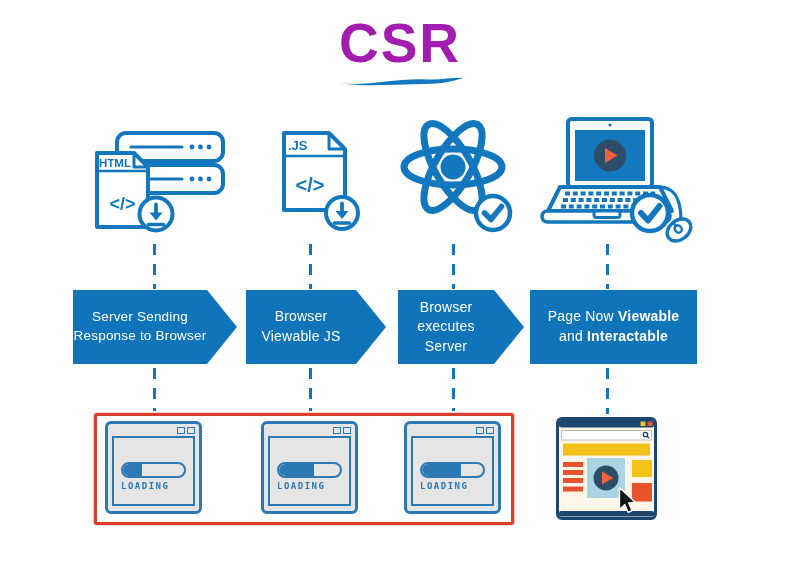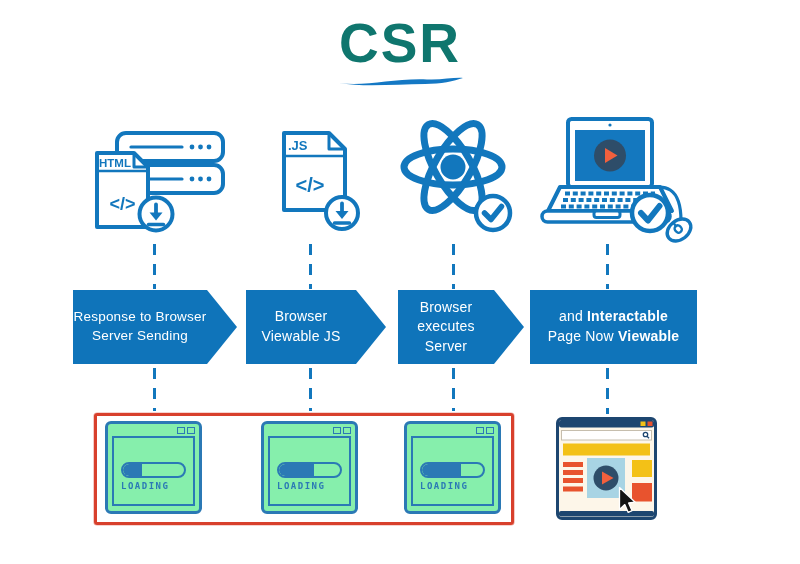--- a/index.html
+++ b/index.html
@@ -1,36 +1,36 @@
 <!DOCTYPE html>
 <html><head>
 <meta charset="utf-8">
 <style>
   html,body{margin:0;padding:0;background:#fff;}
   .stage{position:relative;width:800px;height:564px;background:#ffffff;overflow:hidden;
          font-family:"Liberation Sans",sans-serif;}
   .title{position:absolute;top:16px;left:0;right:0;text-align:center;
-         font-size:55px;font-weight:bold;letter-spacing:2px;color:#0f766e;line-height:1;}
+         font-size:55px;font-weight:bold;letter-spacing:2px;color:#a21caf;line-height:1;}
   .title-underline{position:absolute;left:337px;top:74px;}
   .icon{position:absolute;}
   .dash{position:absolute;width:3px;
         background:repeating-linear-gradient(180deg,#1277bd 0px,#1277bd 11px,transparent 11px,transparent 20px);}
   .banner{position:absolute;top:290px;height:74px;background:#0f74ba;color:#fff;
           display:flex;flex-direction:column;justify-content:center;align-items:center;
           text-align:center;font-size:13.5px;line-height:1.4;letter-spacing:.2px;box-sizing:border-box;}
   .banner.arrow{clip-path:polygon(0 0,calc(100% - 30px) 0,100% 50%,calc(100% - 30px) 100%,0 100%);
           padding-right:30px;}
   .banner b{font-weight:bold;}
   .b1{left:73px;width:164px;}
   .b2{left:246px;width:140px;font-size:14px;}
   .b3{left:398px;width:126px;font-size:14px;}
   .b4{left:530px;width:167px;font-size:14px;}
   .redbox{position:absolute;left:94px;top:413px;width:414px;height:106px;
           border:3px solid #d8402c;border-radius:3px;box-shadow:0 0 0 .6px rgba(216,64,44,.45);}
-  .lwin{position:absolute;top:421px;width:91px;height:87px;background:#86efac;
+  .lwin{position:absolute;top:421px;width:91px;height:87px;background:#e5e5e5;
         border:3px solid #2b79b5;border-radius:6px;}
   .lw1{left:105px;} .lw2{left:261px;} .lw3{left:404px;}
   .lwin .sq{position:absolute;top:3px;width:6px;height:5px;border:1.5px solid #2b79b5;}
   .lwin .sq.a{right:14px;} .lwin .sq.b{right:4px;}
   .lwin-inner{position:absolute;left:4px;right:4px;top:12px;bottom:5px;border:2px solid #2b79b5;}
   .pbar{position:absolute;left:7px;right:7px;top:24px;height:12px;
         border:2px solid #2b79b5;border-radius:9px;overflow:hidden;}
   .pfill{height:100%;background:#2b79b5;border-radius:6px 0 0 6px;}
   .plabel{position:absolute;left:7px;top:43px;font-family:"DejaVu Sans Mono",monospace;
           font-size:9px;font-weight:bold;letter-spacing:1.5px;color:#2b79b5;}
@@ -135,34 +135,34 @@
       <path d="M103 100 L110 107.5 L121.5 93" fill="none" stroke="#1277bd" stroke-width="6" stroke-linecap="round" stroke-linejoin="round"></path>
     </g>
   </svg>
 
   <div class="dash" style="left:152.5px;top:244px;height:45px"></div>
   <div class="dash" style="left:308.5px;top:244px;height:45px"></div>
   <div class="dash" style="left:451.5px;top:244px;height:45px"></div>
   <div class="dash" style="left:605.5px;top:244px;height:45px"></div>
 
   <div class="banner arrow b1">
+    <div>Server Sending</div>
     <div>Response to Browser</div>
-    <div>Server Sending</div>
   </div>
   <div class="banner arrow b2">
     <div>Browser</div>
     <div>Viewable JS</div>
   </div>
   <div class="banner arrow b3">
     <div>Browser</div>
     <div>executes Server</div>
   </div>
   <div class="banner b4">
+    <div><span>Page Now </span><b>Viewable</b></div>
     <div><span>and </span><b>Interactable</b></div>
-    <div><span>Page Now </span><b>Viewable</b></div>
   </div>
 
   <div class="dash" style="left:152.5px;top:368px;height:43px"></div>
   <div class="dash" style="left:308.5px;top:368px;height:43px"></div>
   <div class="dash" style="left:451.5px;top:368px;height:43px"></div>
   <div class="dash" style="left:605.5px;top:368px;height:46px"></div>
 
   <div class="redbox"></div>
 
   <div class="lwin lw1">

